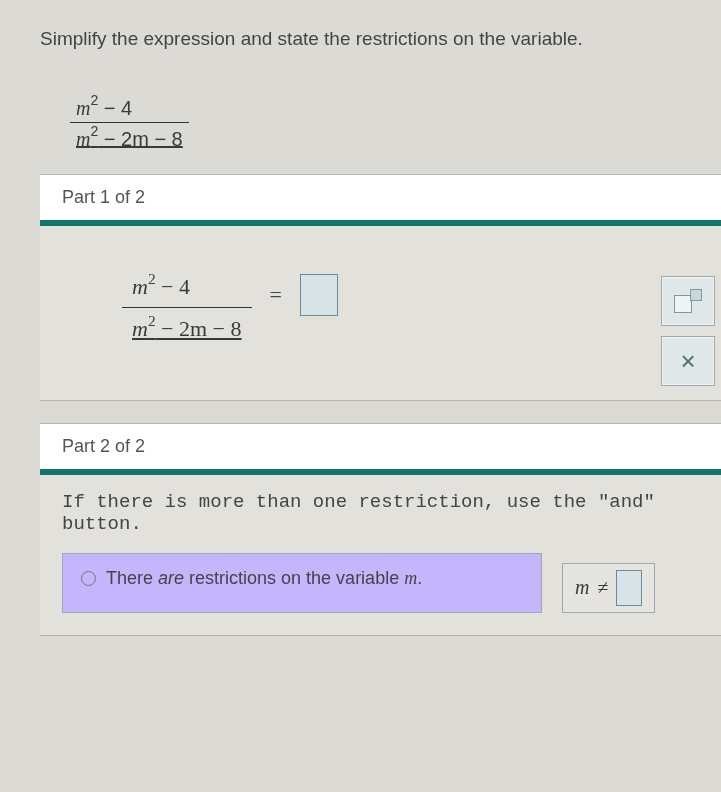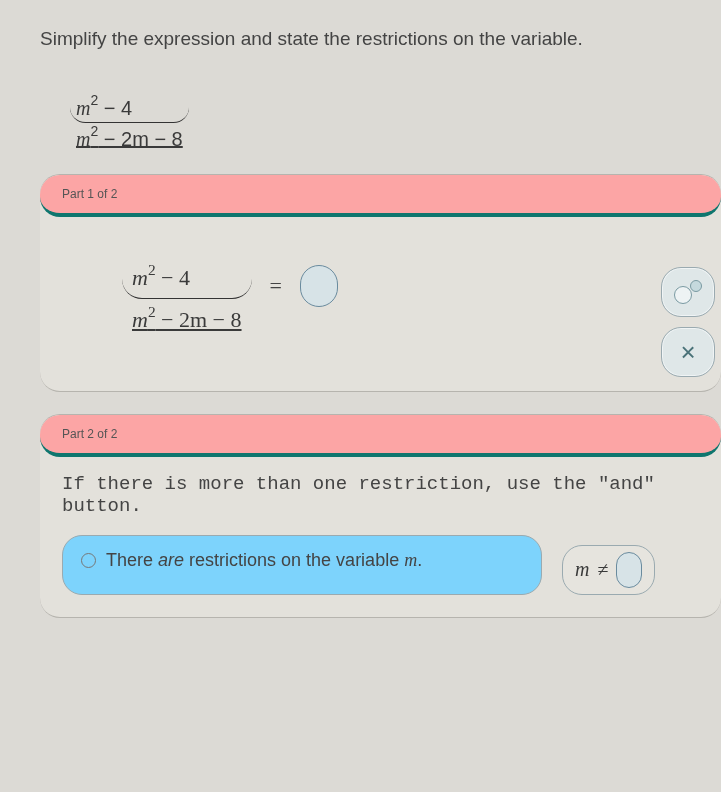--- a/index.html
+++ b/index.html
@@ -1,15 +1,15 @@
 <!DOCTYPE html>
 <html><head>
 <meta charset="utf-8">
 <style>
-  * { box-sizing: border-box; border-radius: 20px; }
+  * { box-sizing: border-box; }
   body {
     margin: 0;
     padding: 0;
     background: #dcdad5;
     font-family: Arial, Helvetica, sans-serif;
     color: #3a3a3a;
     width: 721px;
     height: 792px;
     overflow: hidden;
     position: relative;
@@ -43,24 +43,24 @@
   .mi { font-style: italic; font-family: 'Times New Roman', serif; }
 
   .section {
     margin-top: 22px;
     border: 1px solid #b6b4ae;
     border-left: none;
     border-right: none;
     background: #e3e1db;
   }
   .part-header {
-    background: #fca5a5;
-    border-bottom: 4px solid #0f766e;
+    background: #ffffff;
+    border-bottom: 6px solid #0f766e;
     padding: 12px 22px;
-    font-size: 12px;
+    font-size: 18px;
     color: #555;
   }
   .part-body {
     padding: 16px 22px 22px 22px;
     position: relative;
   }
   .simplify-label {
     font-size: 19px;
     color: #444;
     margin-bottom: 18px;
@@ -117,21 +117,21 @@
 
   .part2 { }
   .part2-text { font-size: 19px; color: #444; margin-bottom: 18px; font-family: Liberation Mono, monospace; }
   .restriction-wrap {
     display: flex;
     gap: 20px;
     align-items: stretch;
   }
   .radio-box {
     border: 1px solid #9aaab0;
-    background: #7dd3fc;
+    background: #c4b5fd;
     padding: 14px 18px;
     width: 480px;
     display: flex;
     flex-direction: column;
     gap: 18px;
   }
   .radio-row {
     display: flex;
     align-items: center;
     gap: 10px;

